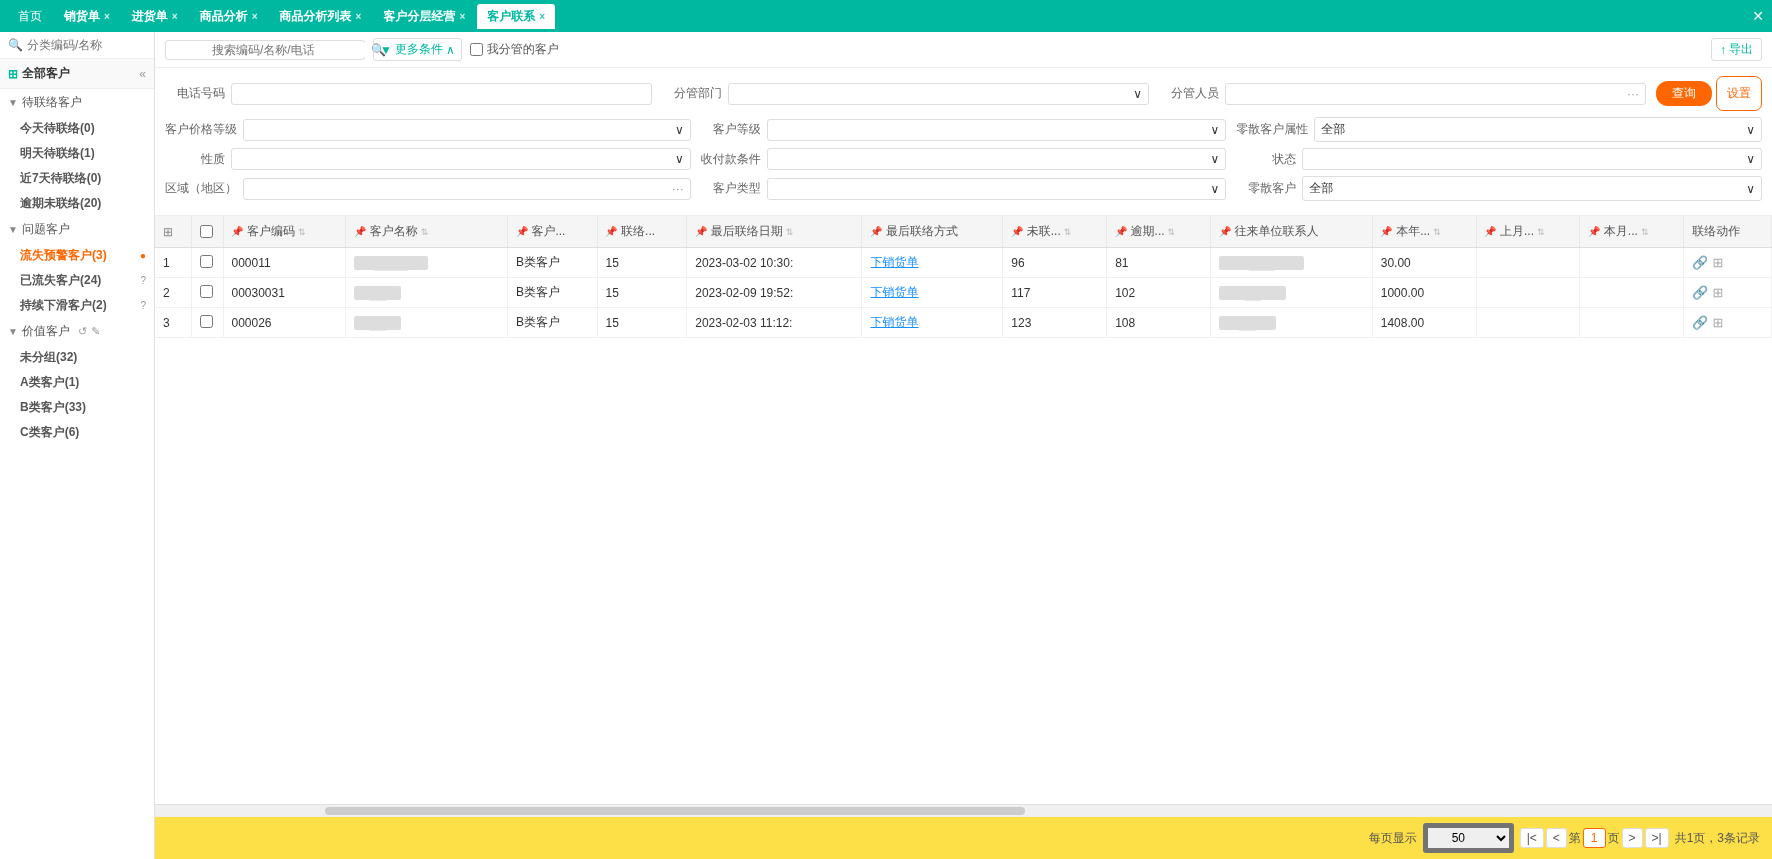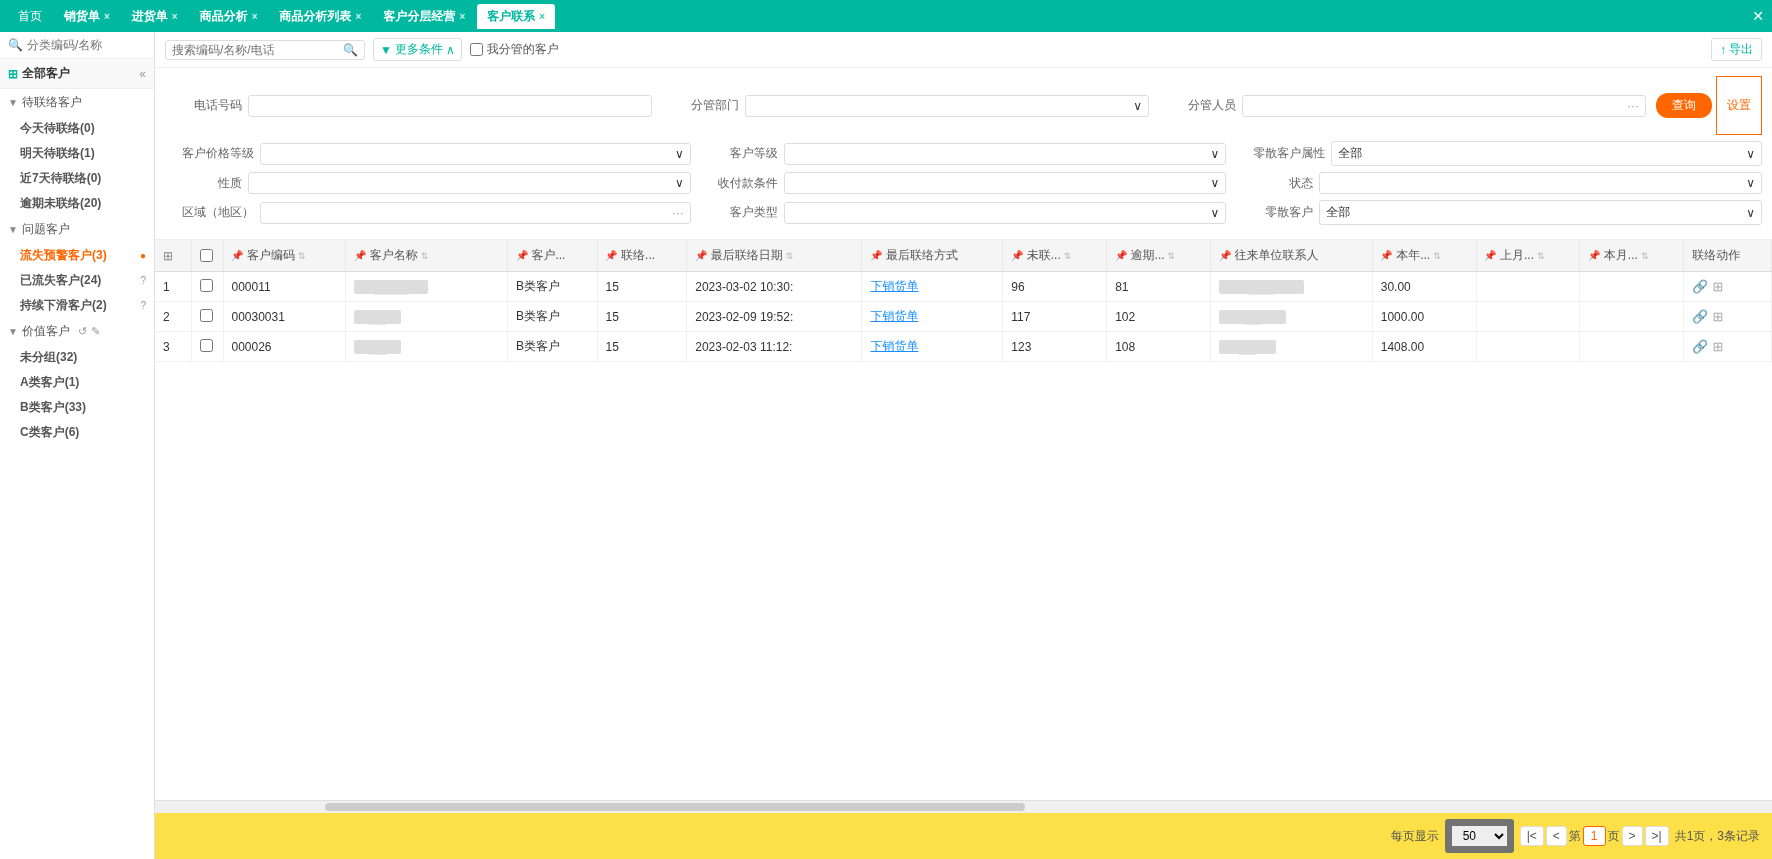--- a/index.html
+++ b/index.html
@@ -148,20 +148,21 @@
       border-radius: 3px;
       padding: 2px 6px;
       gap: 4px;
       width: 200px;
     }
     .search-input-wrap input {
       border: none;
       outline: none;
       font-size: 12px;
       flex: 1;
+      margin-left: 40px;
     }
     .btn-more-conditions {
       display: flex;
       align-items: center;
       gap: 3px;
       color: #00b8a0;
       cursor: pointer;
       padding: 2px 6px;
       border: 1px solid #ddd;
       border-radius: 3px;
@@ -195,21 +196,20 @@
       gap: 10px;
       margin-bottom: 6px;
       align-items: center;
     }
     .filter-field {
       display: flex;
       align-items: center;
       flex: 1;
       gap: 6px;
       min-width: 0;
-      margin-left: 17px;
     }
     .filter-label {
       color: #666;
       white-space: nowrap;
       min-width: 60px;
       text-align: right;
     }
     .filter-input {
       flex: 1;
       border: 1px solid #ddd;
@@ -253,22 +253,22 @@
       border: none;
       border-radius: 12px;
       padding: 4px 16px;
       cursor: pointer;
       font-size: 12px;
     }
     .btn-settings {
       background: #fff;
       color: #ff6600;
       border: 1px solid #ff6600;
-      border-radius: 0;
-      padding: 20px 10px;
+      border-radius: 7px;
+      padding: 8px 10px;
       cursor: pointer;
       font-size: 12px;
     }
 
     
     .tooltip-box {
       position: absolute;
       background: #fff;
       border: 1px solid #ddd;
       border-radius: 3px;
@@ -326,23 +326,23 @@
       display: flex;
       align-items: center;
       justify-content: flex-end;
       padding: 6px 12px;
       border-top: 1px solid #eee;
       gap: 6px;
       background: #fde047;
     }
     .pagination .page-label { color: #555; }
     .pagination .page-select {
-      border: 7px solid #737373;
-      border-radius: 3px;
-      padding: 2px 7px;
+      border: 5px solid #737373;
+      border-radius: 3px;
+      padding: 2px 20px;
     }
     .pagination .page-nav {
       display: flex;
       align-items: center;
       gap: 2px;
     }
     .pagination .page-btn {
       border: 1px solid #ddd;
       border-radius: 3px;
       padding: 2px 6px;

